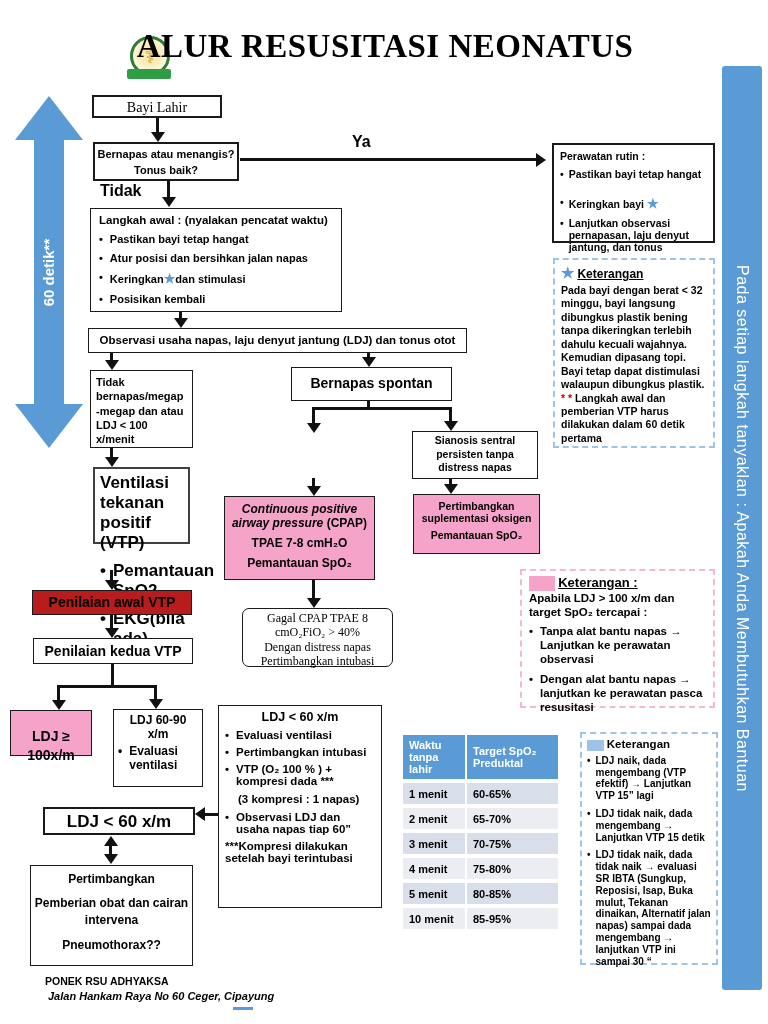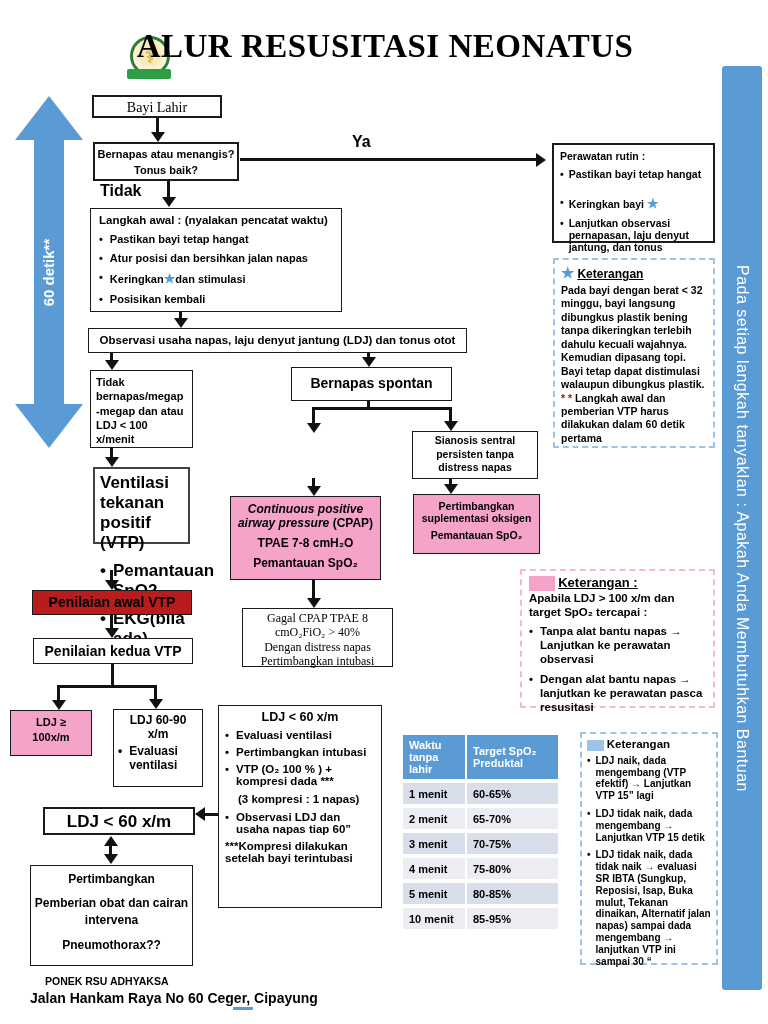--- a/index.html
+++ b/index.html
@@ -136,51 +136,51 @@
 LDJ &lt; 100
 x/menit</div>
 
   <div class="box center" style="left:291px;top:367px;width:161px;height:34px;font-size:14px;line-height:31px;">Bernapas spontan</div>
 
 
   <div class="box center pre" style="left:412px;top:431px;width:126px;height:48px;font-size:10.5px;padding-top:2px;line-height:1.3;">Sianosis sentral
 persisten tanpa
 distress napas</div>
 
-  <div class="box pink center" style="left:230px;top:496px;width:151px;height:84px;font-size:12px;padding:5px 3px;">
+  <div class="box pink center" style="left:224px;top:496px;width:151px;height:84px;font-size:12px;padding:5px 3px;">
     <div><span class="it">Continuous positive airway pressure</span><span> (CPAP)</span></div>
     <div style="margin-top:6px;">TPAE 7-8 cmH₂O</div>
     <div style="margin-top:6px;">Pemantauan SpO₂</div>
   </div>
 
   <div class="box pink center" style="left:413px;top:494px;width:127px;height:60px;font-size:10.5px;padding:5px 2px;">
     <div>Pertimbangkan suplementasi oksigen</div>
     <div style="margin-top:5px;">Pemantauan SpO₂</div>
   </div>
 
-  <div class="box center serif pre" style="left:242px;top:608px;width:151px;height:59px;font-size:12px;line-height:1.2;padding-top:2px;">Gagal CPAP TPAE 8
+  <div class="box center serif pre" style="left:242px;top:608px;width:151px;height:59px;font-size:12px;line-height:1.2;padding-top:2px;border-radius:7px;">Gagal CPAP TPAE 8
 cmO₂FiO₂ &gt; 40%
 Dengan distress napas
 Pertimbangkan intubasi</div>
 
   <div class="box" style="left:93px;top:467px;width:97px;height:77px;font-size:17px;padding:4px 5px;border-width:2px;border-color:#404040;">
     <div>Ventilasi tekanan positif (VTP)</div>
     <div class="li" style="margin-top:8px;">
         <span>Pemantauan SpO2</span>
       </div>
     <div class="li" style="margin-top:8px;">
         <span>EKG(bila ada)</span>
       </div>
   </div>
 
   <div class="box lblue center" style="left:32px;top:590px;width:160px;height:25px;font-size:14px;line-height:23px;">Penilaian awal VTP</div>
 
   <div class="box center" style="left:33px;top:638px;width:160px;height:26px;font-size:14px;line-height:24px;">Penilaian kedua VTP</div>
 
-  <div class="box pink center pre" style="left:10px;top:710px;width:82px;height:46px;font-size:11px;padding-top:4px;line-height:1.35;">LDJ ≥
+  <div class="box pink center pre" style="left:10px;top:710px;width:82px;height:46px;font-size:14px;padding-top:16px;line-height:1.35;">LDJ ≥
 100x/m</div>
 
   <div class="box" style="left:113px;top:709px;width:90px;height:78px;font-size:12px;padding:3px 4px;">
     <div class="center pre">LDJ 60-90
 x/m</div>
     <div class="li" style="margin-top:3px;">
         <span>Evaluasi ventilasi</span>
       </div>
   </div>
 
@@ -323,16 +323,16 @@
   <div class="ah d" style="left:149px;top:699px;"></div>
 
   <div class="hl" style="left:202px;top:813px;width:16px;"></div>
   <div class="ah l" style="left:195px;top:807px;"></div>
 
   <div class="ah u" style="left:104px;top:836px;"></div>
   <div class="av" style="left:109px;top:844px;height:11px;"></div>
   <div class="ah d" style="left:104px;top:854px;"></div>
 
   <div class="lbl" style="left:45px;top:975px;font-size:10.5px;">PONEK RSU ADHYAKSA</div>
-  <div class="lbl" style="left:30px;top:990px;font-size:14px;">Jalan Hankam Raya No 60 Ceger, Cipayung</div>
+  <div class="lbl" style="left:48px;top:990px;font-size:11px;font-style:italic;">Jalan Hankam Raya No 60 Ceger, Cipayung</div>
   <div class="abs" style="left:233px;top:1007px;width:20px;height:3px;background:#5B9BD5;"></div>
 
 </div>
 
 </body></html>

